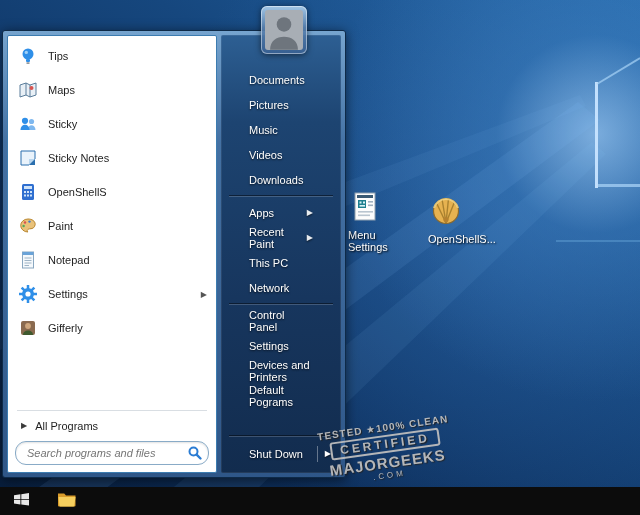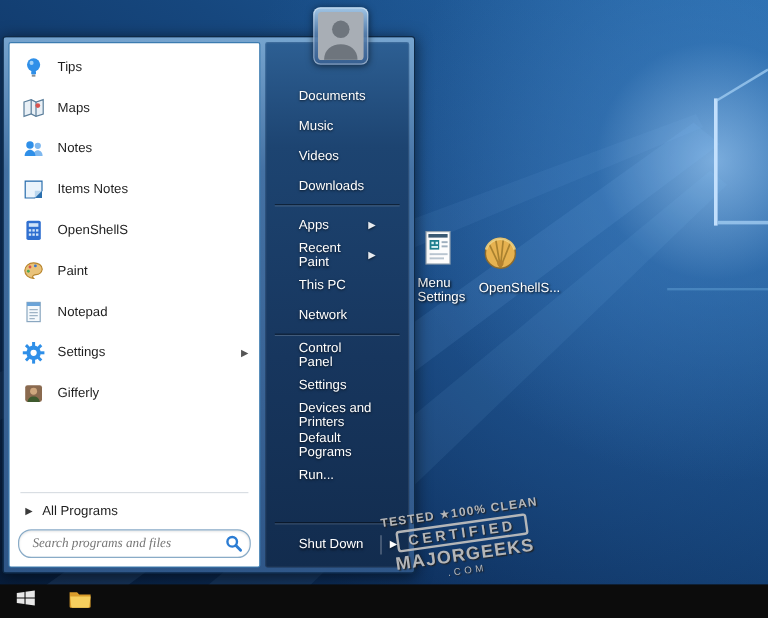--- a/index.html
+++ b/index.html
@@ -15,21 +15,21 @@
       radial-gradient(circle at 93% 26%, rgba(170,215,255,.65), rgba(80,150,215,.30) 14%, transparent 38%),
       radial-gradient(circle at 78% 42%, rgba(45,105,175,.55), transparent 60%),
       linear-gradient(215deg,#2467a8 0%,#16477e 35%,#0d2f5c 70%,#071c39 100%);
   }
   .beams{position:absolute;inset:0;z-index:0;}
   
   .desk-icon{position:absolute;z-index:2;color:#fff;font-size:11px;
     text-shadow:1px 1px 2px #000;cursor:default;}
   .desk-icon .glyph{display:block;margin:0 auto 3px;}
   #icon-menu-settings{left:348px;top:190px;width:58px;}
-  #icon-openshell{left:399px;top:194px;width:74px;white-space:nowrap;}
+  #icon-openshell{left:428px;top:194px;width:74px;white-space:nowrap;}
   
   .watermark{
     position:absolute;left:304px;top:422px;width:164px;z-index:9;
     transform:rotate(-8deg);text-align:center;color:#bdbdbd;opacity:.95;
     text-shadow:1px 1px 1px #222;pointer-events:none;
   }
   .wm-tested{font-size:10px;font-weight:bold;letter-spacing:1px;}
   .wm-cert{display:inline-block;border:2px solid #bdbdbd;border-radius:3px;
     padding:0 8px;font-weight:bold;font-size:12px;letter-spacing:3px;margin:2px 0 1px;}
   .wm-brand{font-size:15px;font-weight:bold;letter-spacing:1px;}
@@ -52,21 +52,21 @@
   .mi-arrow{margin-left:auto;font-size:8px;color:#555;}
   .left-bottom{margin-top:auto;}
   .lp-sep{height:1px;background:#d9dee3;margin:3px 6px 2px;}
   .all-programs{height:25px;display:flex;align-items:center;gap:8px;padding:0 10px;
     font-size:11px;color:#1e1e1e;cursor:default;}
   .ap-arrow{font-size:8px;color:#3a3a3a;}
   .search-box{margin:3px 4px 4px;height:22px;border:1px solid #89abc7;border-radius:11px;
     display:flex;align-items:center;padding:0 4px 0 9px;background:#fff;
     box-shadow:inset 0 1px 2px rgba(0,0,0,.12);}
   .search-box input{border:none;outline:none;flex:1;min-width:0;font-style:italic;
-    font-size:11px;color:#666;background:transparent;font-family:Liberation Serif, serif;}
+    font-size:11px;color:#666;background:transparent;font-family:Liberation Sans, sans-serif;}
   .search-icon{width:18px;height:18px;flex:none;display:flex;align-items:center;justify-content:center;}
   
   .right-panel{
     flex:1;margin-left:4px;border-radius:2px;display:flex;flex-direction:column;
     background:linear-gradient(180deg,#2d5f93 0%,#1d4471 20%,#17365e 60%,#122c4e 100%);
     box-shadow:inset 0 0 0 1px rgba(255,255,255,.08);
     padding:32px 0 6px;box-sizing:border-box;color:#fff;
   }
   .rp-item{height:25px;display:flex;align-items:center;padding:0 28px;font-size:11px;
     text-shadow:0 1px 2px rgba(0,0,0,.7);cursor:default;}
@@ -177,32 +177,32 @@
 
     <div class="menu-item">
       <span class="mi-icon">
         <svg width="20" height="20" viewBox="0 0 20 20">
           <circle cx="13.5" cy="7.5" r="2.6" fill="#7fb8ef"></circle>
           <path d="M9.5 16 c0-3 2-4.8 4-4.8 s4 1.8 4 4.8 Z" fill="#7fb8ef"></path>
           <circle cx="7" cy="6.8" r="3.1" fill="#2f8fe8"></circle>
           <path d="M2.5 16 c0-3.4 2.3-5.3 4.5-5.3 s4.5 1.9 4.5 5.3 Z" fill="#2f8fe8"></path>
         </svg>
       </span>
-      <span>Notes</span>
+      <span>Sticky</span>
     </div>
 
     <div class="menu-item">
       <span class="mi-icon">
         <svg width="20" height="20" viewBox="0 0 20 20">
           <rect x="3" y="3" width="14" height="14" fill="#2b6fae"></rect>
           <path d="M3 3 L17 3 L17 11 L11 17 L3 17 Z" fill="#eaf3fb" stroke="#2b6fae"></path>
           <path d="M17 11 L11 17 L11 11 Z" fill="#b9d6ee"></path>
         </svg>
       </span>
-      <span>Items Notes</span>
+      <span>Sticky Notes</span>
     </div>
 
 
     <div class="menu-item">
       <span class="mi-icon">
         <svg width="20" height="20" viewBox="0 0 20 20">
           <rect x="4" y="2" width="12" height="16" rx="1.5" fill="#2f6fd0"></rect>
           <rect x="6" y="4" width="8" height="3" fill="#cfe3f8"></rect>
           <g fill="#cfe3f8">
             <rect x="6" y="9" width="2" height="2"></rect>
@@ -296,20 +296,23 @@
       </div>
     </div>
   </div>
 
   <div class="right-panel">
 
     <div class="rp-item">
       <span>Documents</span>
     </div>
     <div class="rp-item">
+      <span>Pictures</span>
+    </div>
+    <div class="rp-item">
       <span>Music</span>
     </div>
     <div class="rp-item">
       <span>Videos</span>
     </div>
     <div class="rp-item">
       <span>Downloads</span>
     </div>
 
     <div class="rp-sep"></div>
@@ -335,23 +338,20 @@
       <span>Control Panel</span>
     </div>
     <div class="rp-item">
       <span>Settings</span>
     </div>
     <div class="rp-item">
       <span>Devices and Printers</span>
     </div>
     <div class="rp-item">
       <span>Default Pograms</span>
-    </div>
-    <div class="rp-item">
-      <span>Run...</span>
     </div>
 
     <div class="rp-bottom">
       <div class="rp-sep"></div>
       <div class="shutdown-row">
         <span>Shut Down</span>
         <span class="sd-arrow">
           <span>▶</span>
         </span>
       </div>

